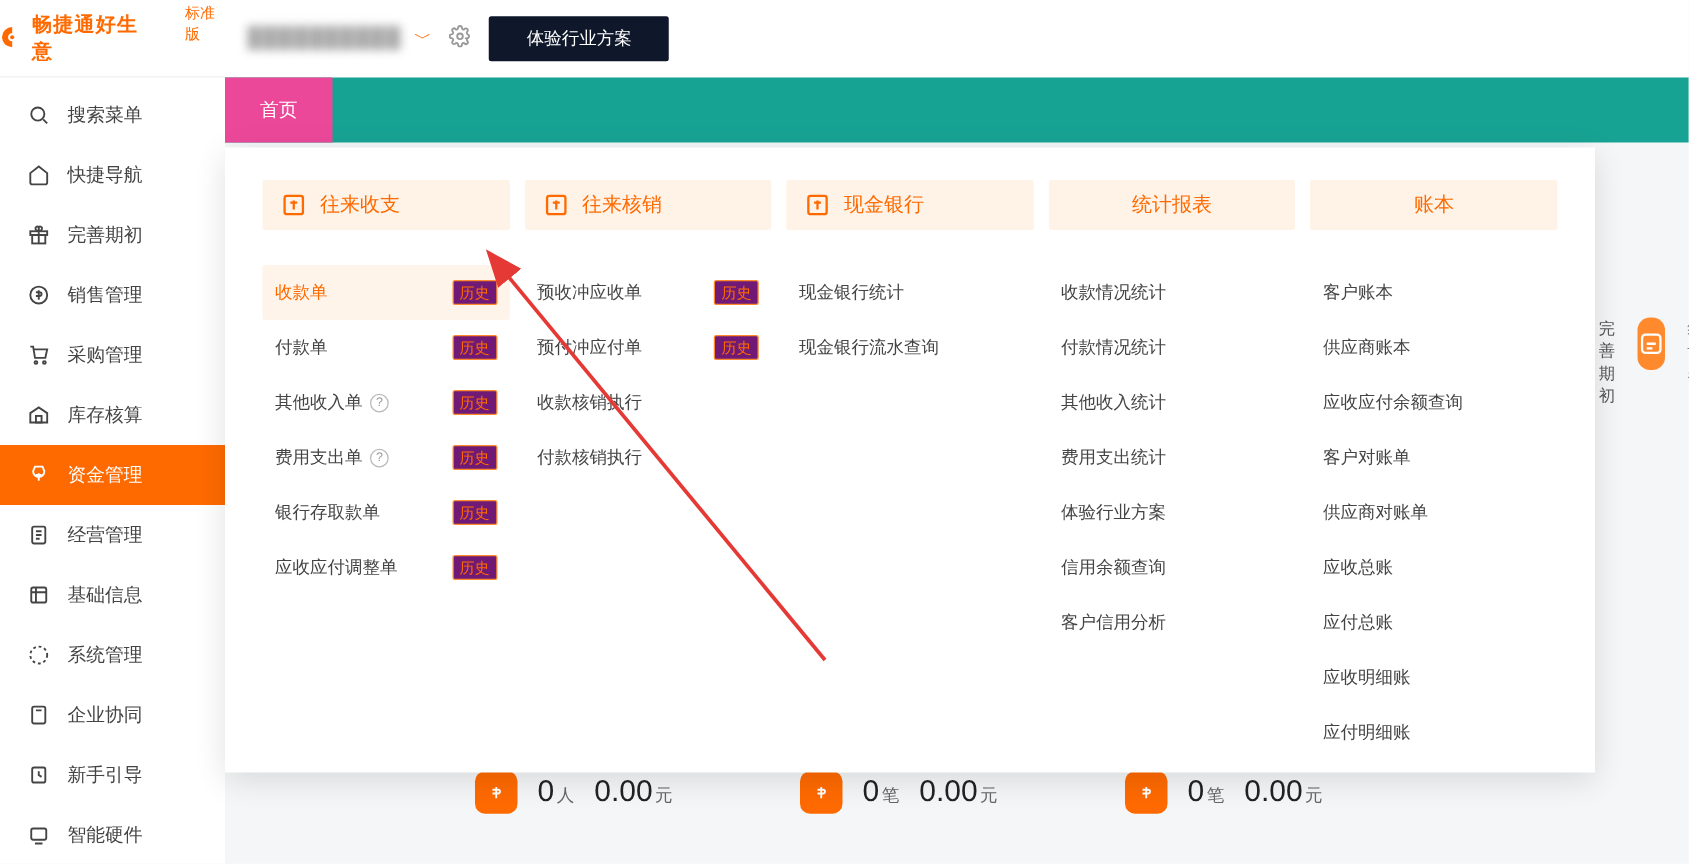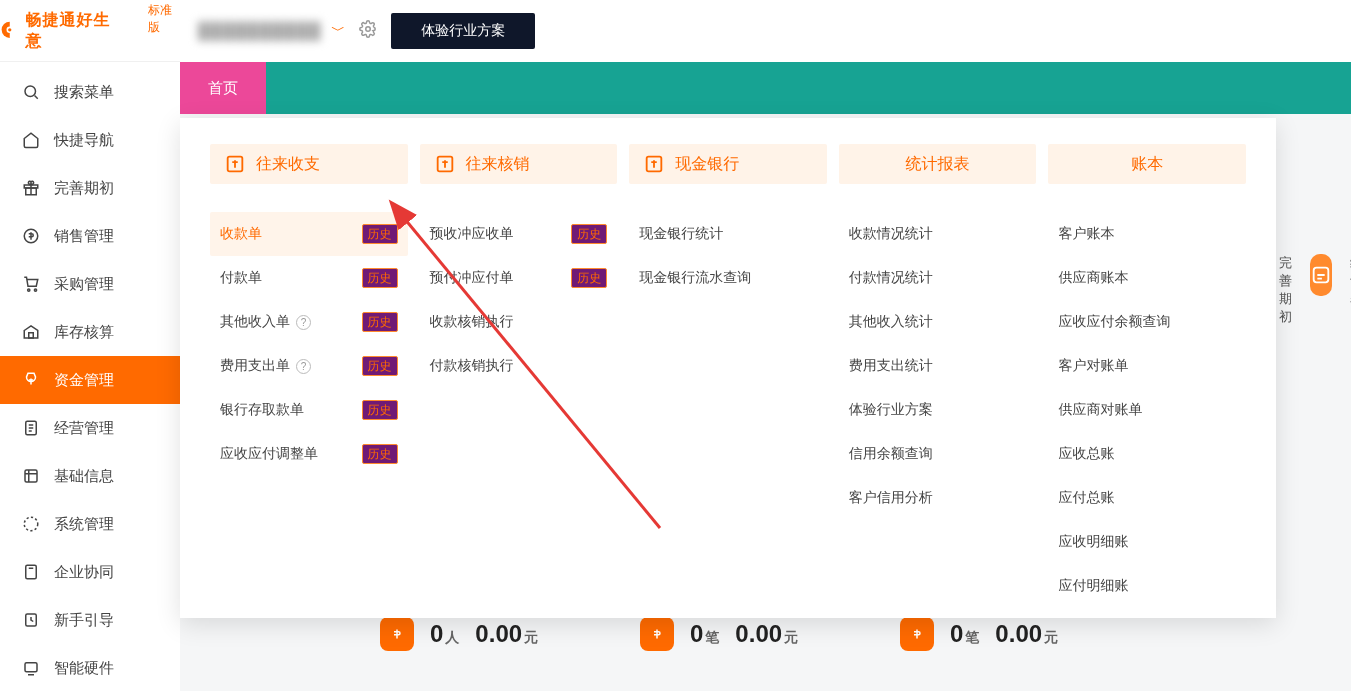--- a/index.html
+++ b/index.html
@@ -28,21 +28,21 @@
   .tab{display:flex;align-items:center;padding:0 28px;color:#fff;font-size:15px;cursor:pointer}
   .tab.active{background:#ec4899}
   .page-body{flex:1;position:relative;padding:22px}
   
   .right-peek{position:absolute;right:0;top:140px;width:72px;display:flex;gap:18px;align-items:flex-start;font-size:13px;color:#555}
   .right-peek .orange-box{width:42px;height:42px;border-radius:10px;background:#ff8a2e;display:flex;align-items:center;justify-content:center;color:#fff;font-size:20px}
   
   .stat-strip{position:absolute;left:200px;right:30px;bottom:40px;display:flex;gap:60px}
   .stat-card{display:flex;align-items:center;gap:16px;min-width:200px}
   .stat-ic{width:34px;height:34px;border-radius:8px;background:#ff6a00;display:flex;align-items:center;justify-content:center;color:#fff;font-size:17px}
-  .stat-num{font-size:24px;color:#222;font-weight:700}
+  .stat-num{font-size:24px;color:#222;font-weight:400}
   .stat-unit{font-size:14px;color:#666;margin-left:2px}
   
   .mega{position:absolute;left:180px;top:118px;width:1096px;height:500px;background:#fff;box-shadow:0 6px 24px rgba(0,0,0,.12);z-index:50;padding:26px 30px;display:flex;gap:12px}
   .col{flex:1;min-width:0}
   .col-head{height:40px;background:#fff3e8;display:flex;align-items:center;gap:10px;padding:0 14px;border-radius:2px;margin-bottom:28px}
   .col-head.noicon{justify-content:center}
   .col-head .h-ic{width:22px;height:22px;color:#ff6a00}
   .col-head .h-txt{font-size:16px;color:#ff6a00;font-weight:500}
   .col-list{display:flex;flex-direction:column}
   .row{display:flex;align-items:center;justify-content:space-between;height:44px;padding:0 10px;font-size:14px;color:#444;cursor:pointer;border-radius:2px}

